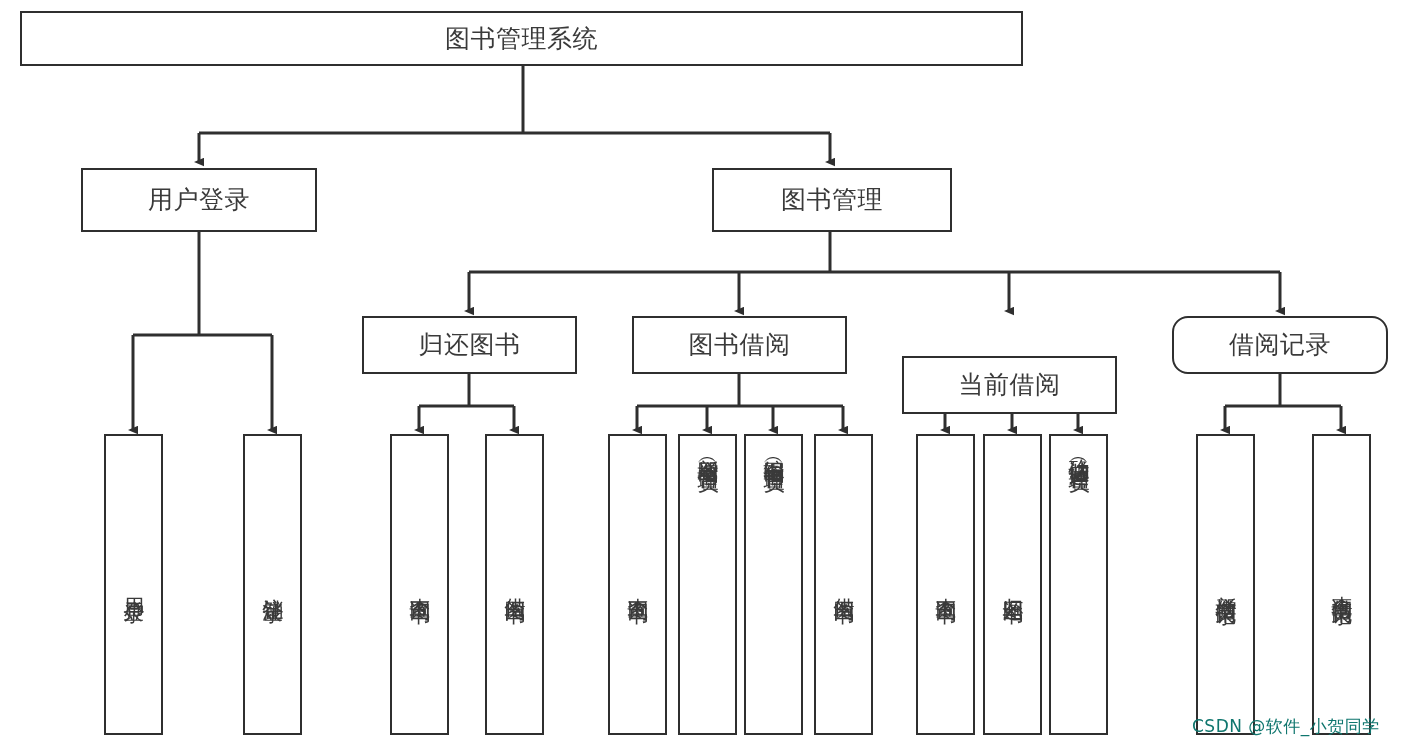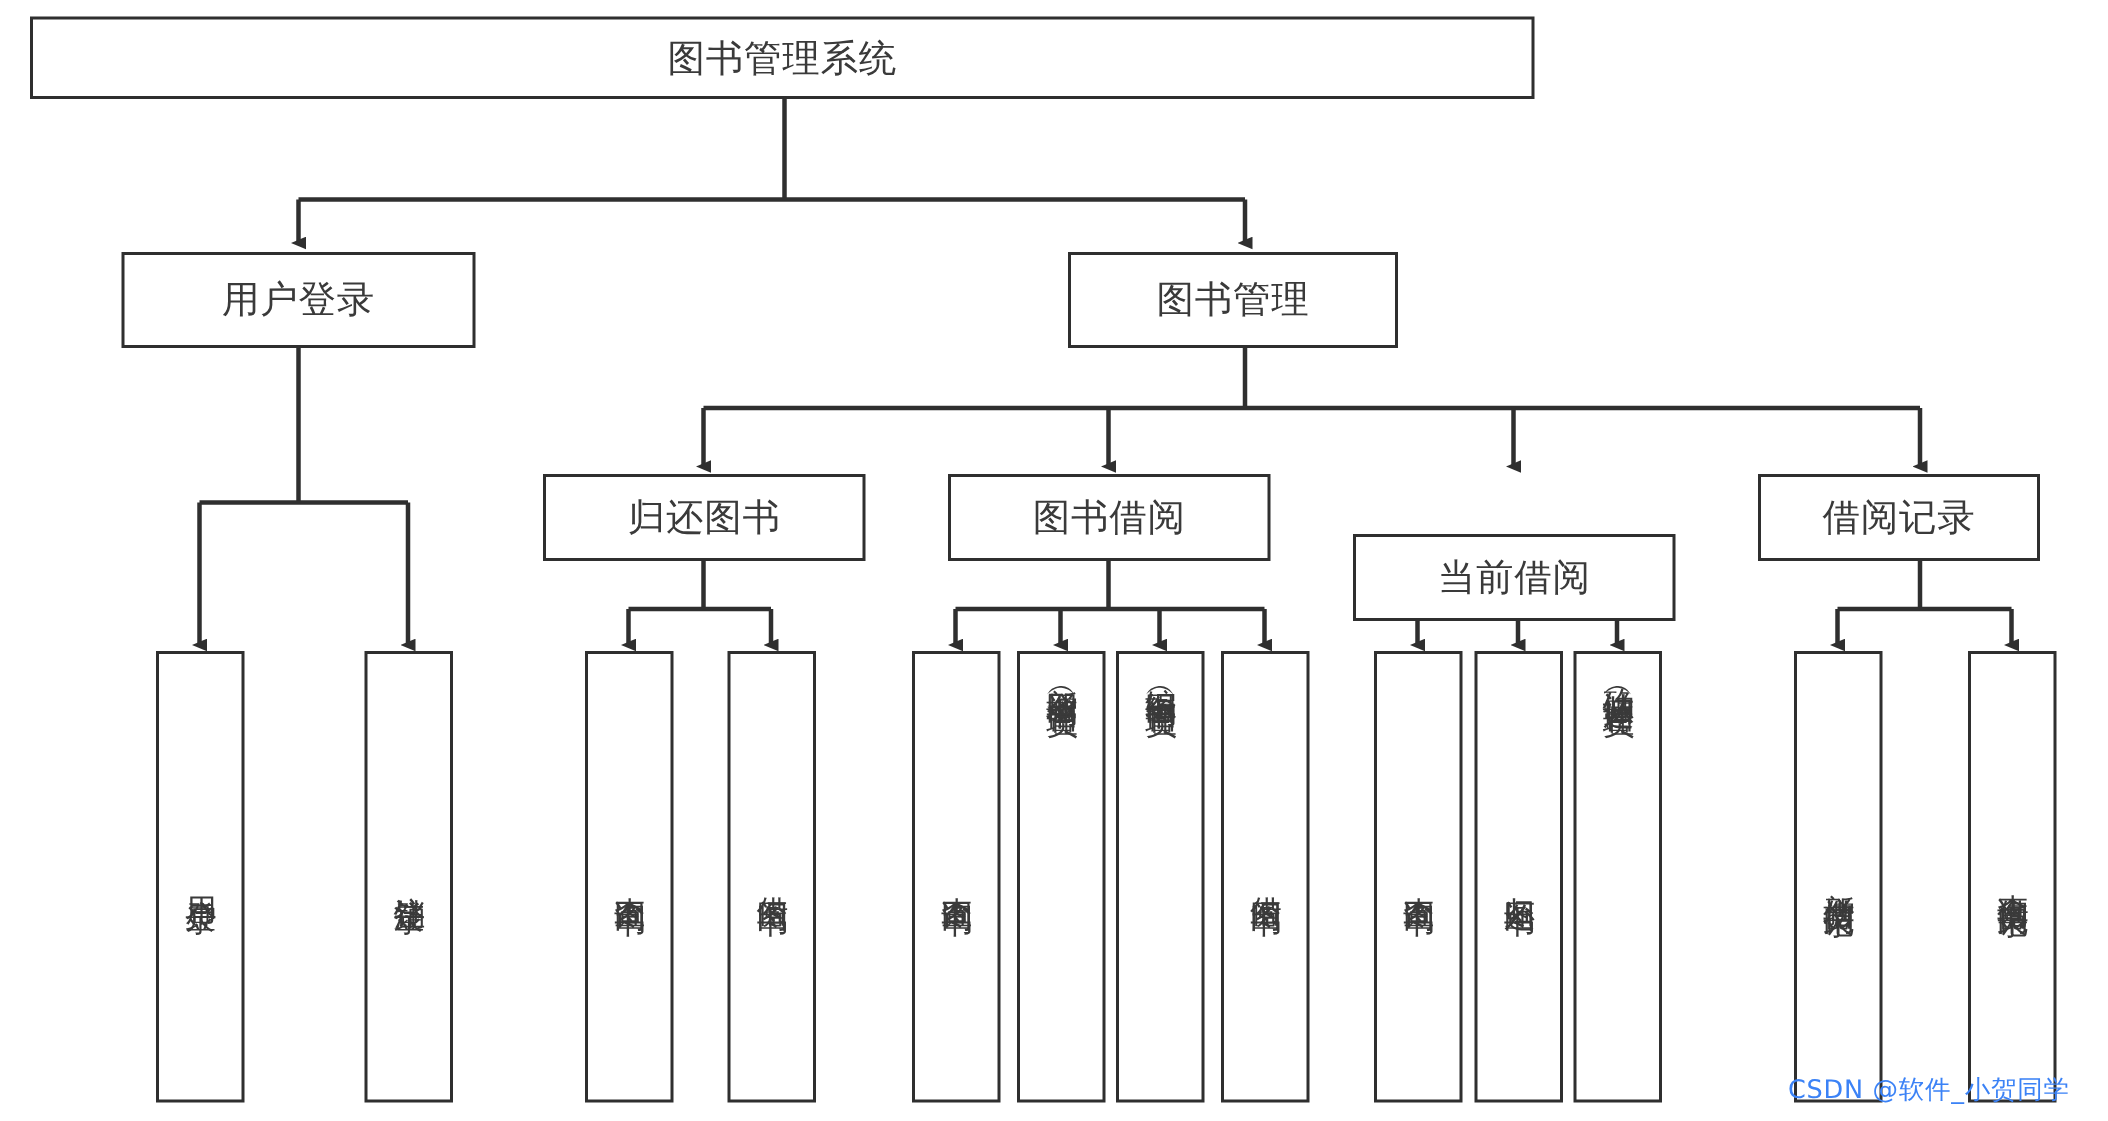--- a/index.html
+++ b/index.html
@@ -55,21 +55,21 @@
     letter-spacing: 2px;
     white-space: nowrap;
   }
   .node.v.top .label {
     align-self: flex-start;
     margin-top: 6px;
   }
   .watermark {
     position: absolute;
     font-size: 17px;
-    color: #3b82f6;
+    color: #0f766e;
     white-space: nowrap;
     letter-spacing: 0.5px;
   }
 </style>
 </head>
 <body>
 
 <div id="canvas">
 
   <svg class="lines" viewBox="0 0 1405 747" xmlns="http://www.w3.org/2000/svg">
@@ -123,37 +123,37 @@
   </svg>
 
   <div class="node h" style="left:20px; top:11px; width:1003px; height:55px;">
     <span class="label">图书管理系统</span>
   </div>
 
   <div class="node h" style="left:81px; top:168px; width:236px; height:64px;">
     <span class="label">用户登录</span>
   </div>
 
-  <div class="node h" style="left:712px; top:168px; width:220px; height:64px;text-align:center;">
+  <div class="node h" style="left:712px; top:168px; width:240px; height:64px;text-align:center;">
     <span class="label">图书管理</span>
   </div>
 
   <div class="node h" style="left:362px; top:316px; width:215px; height:58px;">
     <span class="label">归还图书</span>
   </div>
 
   <div class="node h" style="left:632px; top:316px; width:215px; height:58px;">
     <span class="label">图书借阅</span>
   </div>
 
   <div class="node h" style="left:902px; top:316px; width:215px; height:58px;margin-top:40px;">
     <span class="label">当前借阅</span>
   </div>
 
-  <div class="node h" style="left:1172px; top:316px; width:188px; height:58px;">
+  <div class="node h" style="left:1172px; top:316px; width:216px; height:58px;border-radius:16px;">
     <span class="label">借阅记录</span>
   </div>
 
   <div class="node v" style="left:104px; top:434px; width:59px; height:301px;">
     <span class="label">用户登录</span>
   </div>
 
   <div class="node v" style="left:243px; top:434px; width:59px; height:301px;">
     <span class="label">注销登录</span>
   </div>

